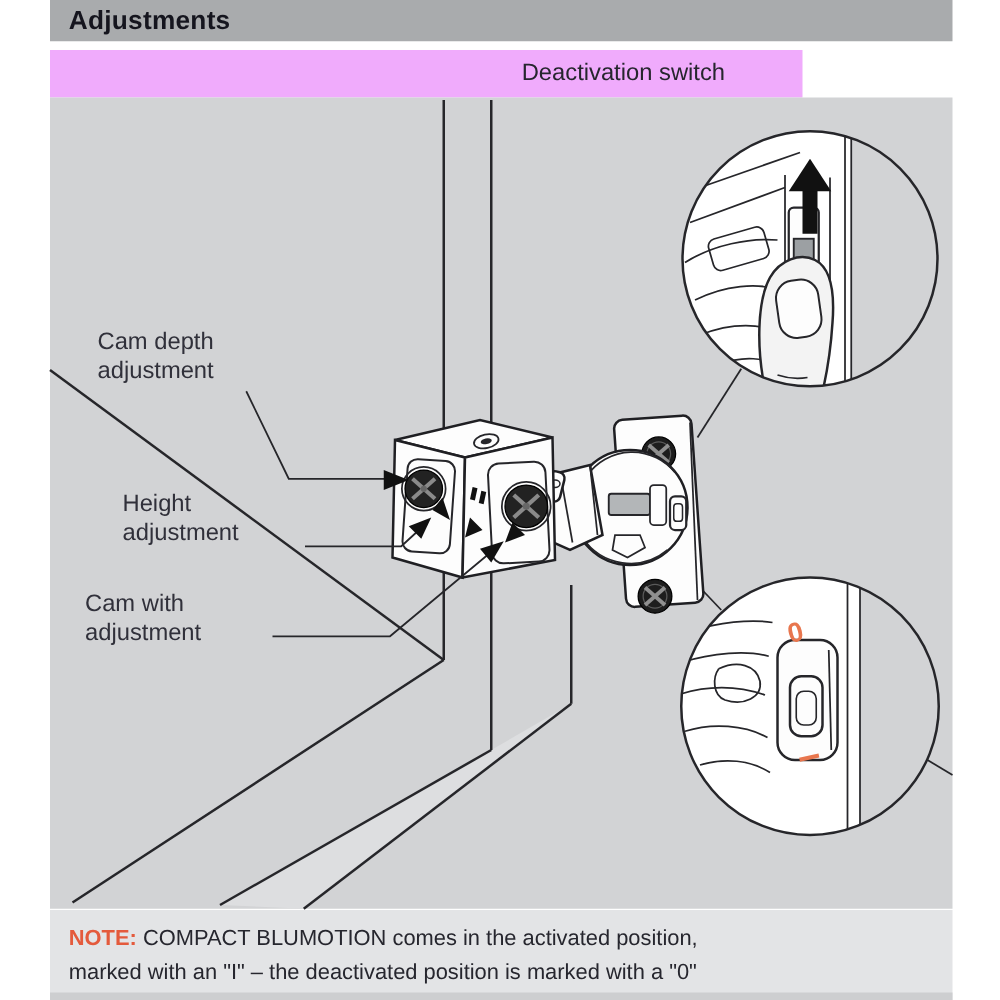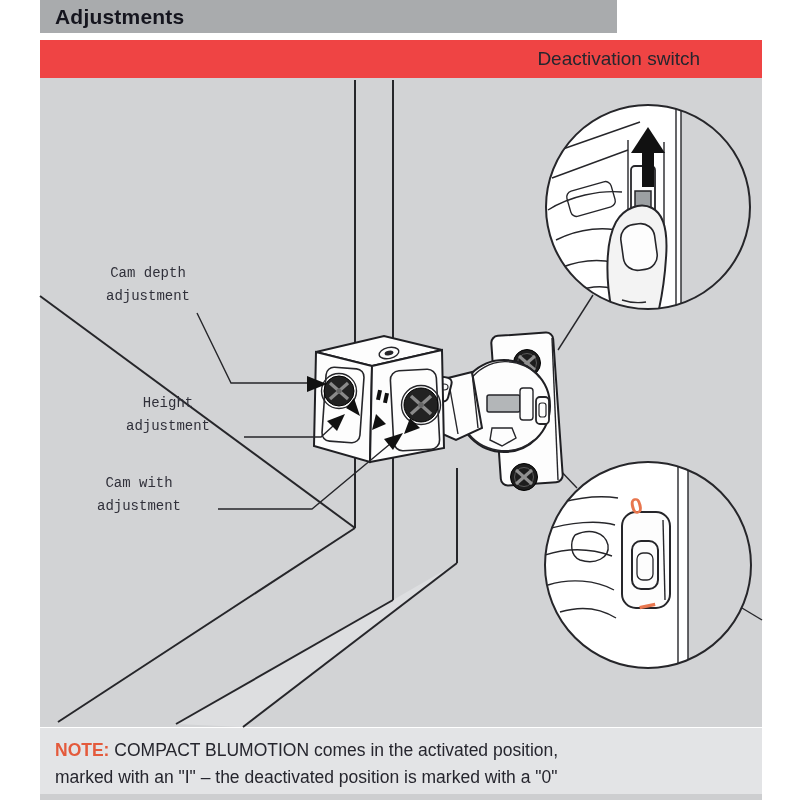--- a/index.html
+++ b/index.html
@@ -1,33 +1,33 @@
 <!DOCTYPE html>
 <html><head>
 <meta charset="utf-8">
 <style>
   html,body{margin:0;padding:0;}
   body{width:800px;height:800px;background:#ffffff;font-family:"Liberation Sans", sans-serif;}
   .page{position:relative;width:800px;height:800px;overflow:hidden;background:#ffffff;}
 
   
-  .header-bar{position:absolute;left:40px;top:0;width:577px;height:33px;background:#a9abad;display:flex;align-items:center;}
+  .header-bar{position:absolute;left:40px;top:0;width:722px;height:33px;background:#a9abad;display:flex;align-items:center;}
   .header-title{font-size:21px;font-weight:bold;color:#15151e;padding-left:15px;letter-spacing:.2px;}
 
   
-  .caption-strip{position:absolute;left:40px;top:40px;width:722px;height:38px;background:#ef4444;}
+  .caption-strip{position:absolute;left:40px;top:40px;width:602px;height:38px;background:#f0abfc;}
   .caption{position:absolute;top:8px;right:62px;font-size:19px;color:#26262e;}
 
   
   .panel{position:absolute;left:40px;top:78px;width:722px;height:649px;background:#d2d3d5;}
 
   svg.art{position:absolute;left:0;top:0;width:800px;height:800px;}
 
   
-  .fig-label{position:absolute;font-size:14px;line-height:23px;color:#30303a;text-align:center;font-family:Liberation Mono, monospace;}
+  .fig-label{position:absolute;font-size:19px;line-height:23px;color:#30303a;text-align:left;}
   #label-cam-depth{left:78px;top:262px;width:140px;}
   #label-height{left:98px;top:392px;width:140px;}
   #label-cam-side{left:68px;top:472px;width:142px;}
 
   
   .note{position:absolute;left:40px;top:728px;width:722px;height:76px;background:#e3e4e6;}
   .note-text{position:absolute;left:15px;top:9px;width:680px;font-size:17.5px;line-height:27px;color:#26262e;}
   .note-label{color:#e45a3c;font-weight:bold;}
   .bottom-strip{position:absolute;left:40px;top:794px;width:722px;height:6px;background:#cdced0;}
 

